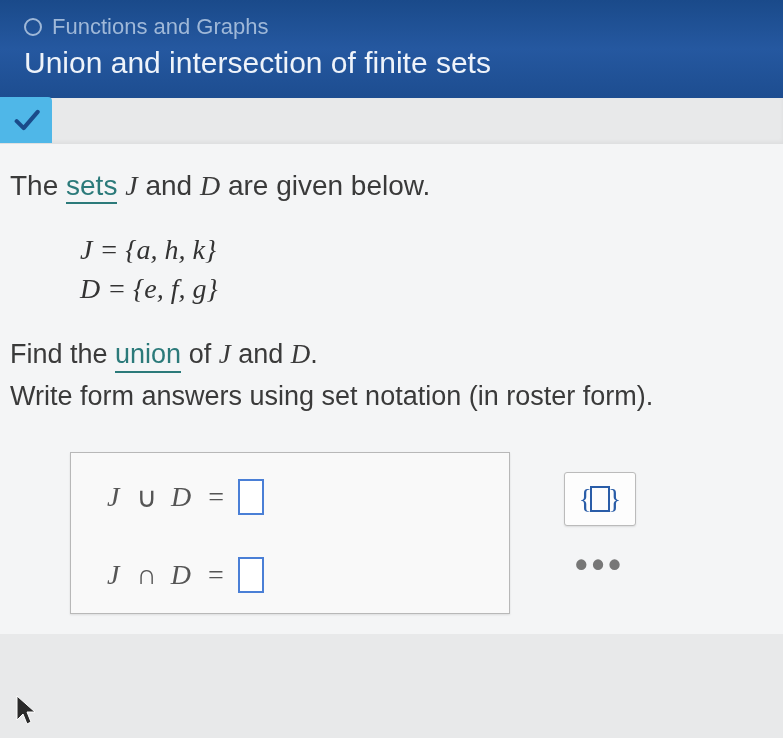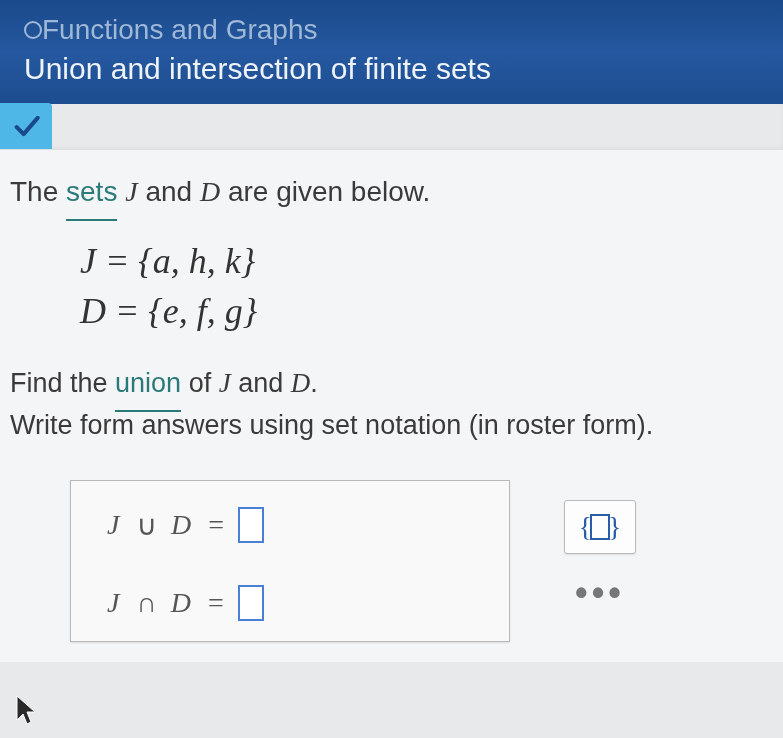--- a/index.html
+++ b/index.html
@@ -12,22 +12,23 @@
     position: relative;
   }
   .header {
     background: linear-gradient(180deg, #1a4a8a 0%, #2558a0 50%, #1d4d90 100%);
     padding: 14px 24px 18px 24px;
     color: #fff;
   }
   .breadcrumb {
     display: flex;
     align-items: center;
+    gap: 10px;
     color: #9fb8d8;
-    font-size: 28px;
+    font-size: 22px;
     font-weight: 500;
     margin-bottom: 6px;
   }
   .circle-icon {
     width: 18px;
     height: 18px;
     border: 2.5px solid #9fb8d8;
     border-radius: 50%;
     display: inline-block;
   }
@@ -61,41 +62,41 @@
     background: #f4f5f6;
   }
   .line1 {
     font-size: 28px;
     color: #3a3a3a;
     margin-bottom: 28px;
   }
   .line1 .sets-link {
     color: #2b7a7a;
     border-bottom: 2px solid #2b7a7a;
-    padding-bottom: 12px;
+    padding-bottom: 1px;
   }
   .math-var { font-style: italic; font-family: 'Times New Roman', serif; }
   .set-def {
     font-family: 'Times New Roman', serif;
-    font-size: 36px;
+    font-size: 28px;
     font-style: italic;
     color: #333;
     margin-left: 70px;
     line-height: 1.4;
     margin-bottom: 26px;
   }
   .instr {
     font-size: 27px;
     color: #3a3a3a;
     line-height: 1.55;
   }
   .instr .inline-link {
     color: #2b7a7a;
     border-bottom: 2px solid #2b7a7a;
-    padding-bottom: 12px;
+    padding-bottom: 2px;
     text-align: center;
   }
   .answer-area {
     margin-top: 34px;
     display: flex;
     gap: 40px;
     padding-left: 60px;
   }
   .answer-box {
     border: 1px solid #b8b8b8;

